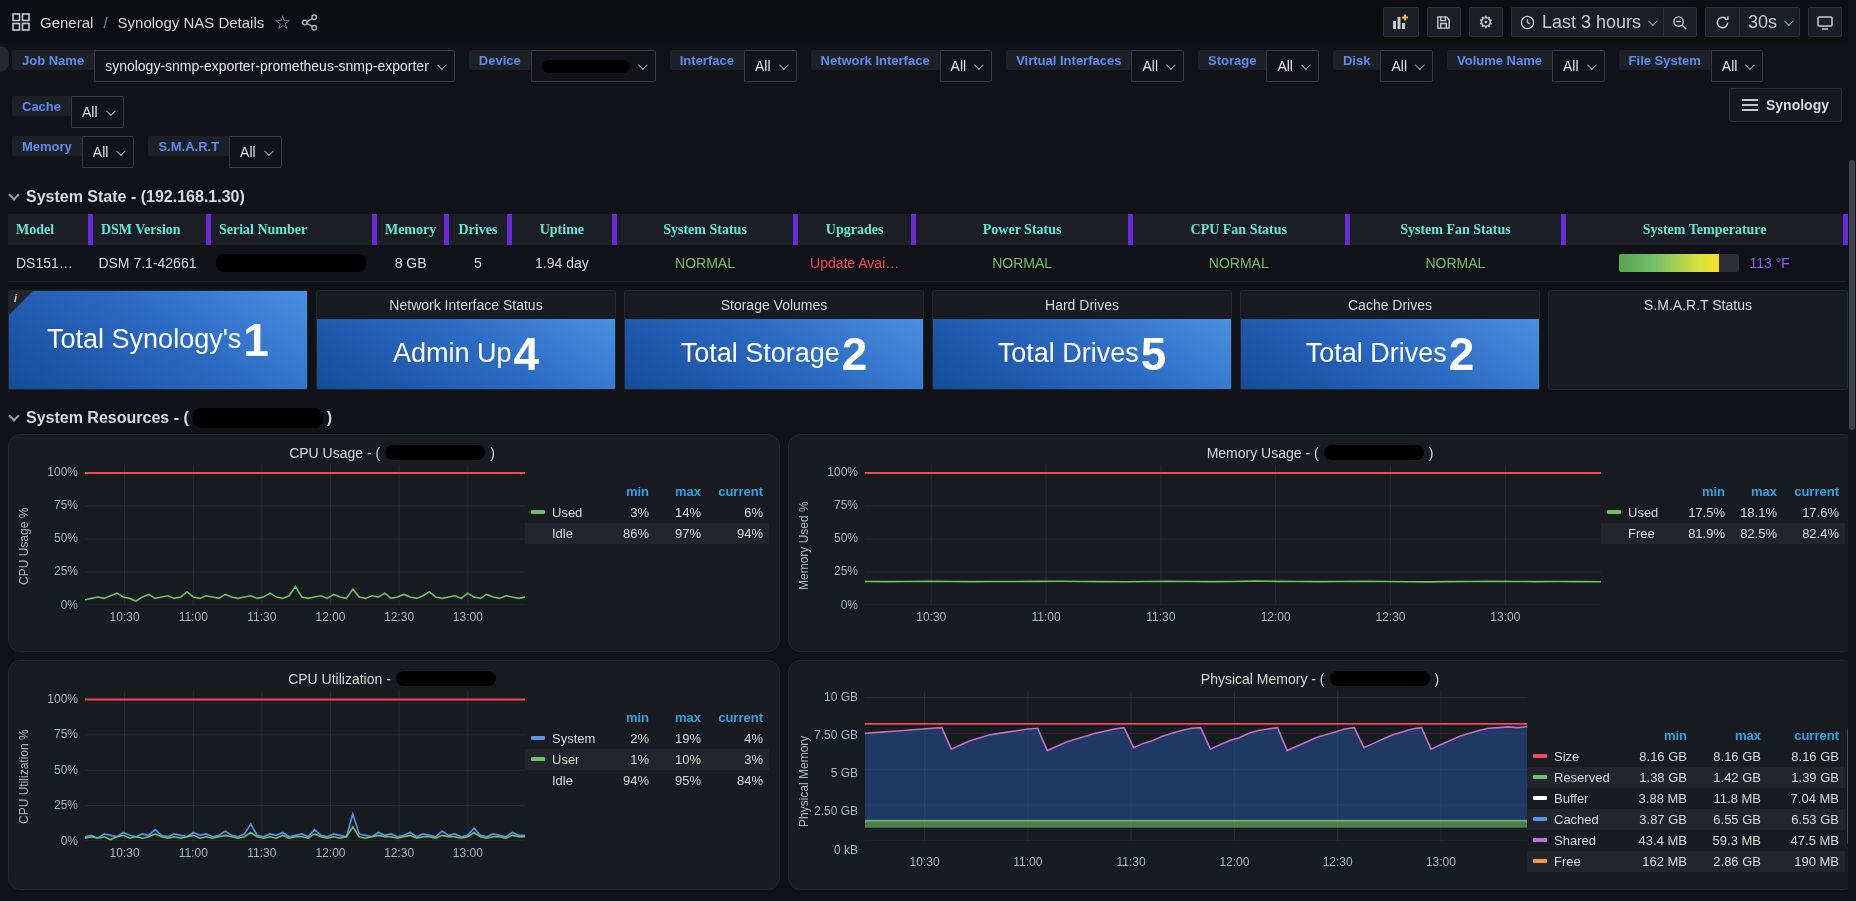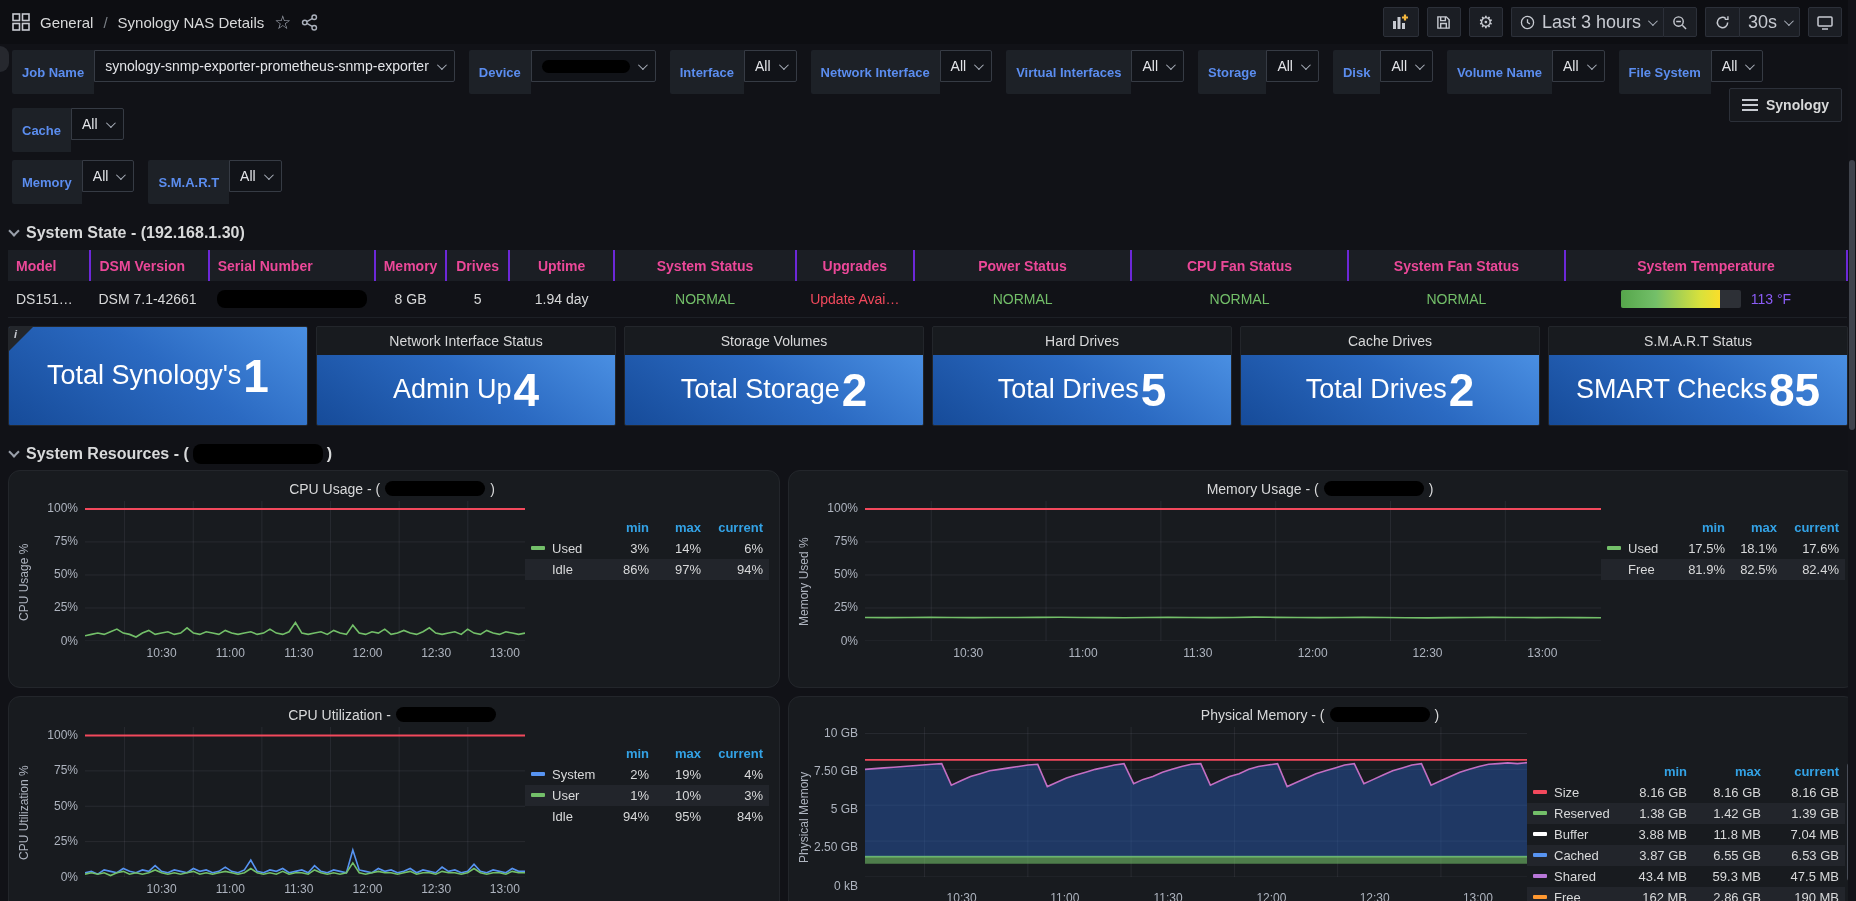--- a/index.html
+++ b/index.html
@@ -18,41 +18,41 @@
     justify-content:center; gap:7px; color:#c7cad1; font-size:18px; cursor:pointer; }
   .tool-group { display:flex; }
   .tool-group .tool-btn:first-child { border-radius:2px 0 0 2px; border-right:none; }
   .tool-group .tool-btn:last-child { border-radius:0 2px 2px 0; }
   .caret { width:7px; height:7px; border-right:1.5px solid #aab0bb; border-bottom:1.5px solid #aab0bb;
     transform:rotate(45deg) translateY(-2px); display:inline-block; }
   .subnav { padding:6px 12px 4px 12px; position:relative; }
   .f-row { display:flex; flex-wrap:wrap; align-items:center; gap:14px; margin-bottom:8px; min-height:32px; }
   .f-item { display:flex; }
   .f-label { background:#1d2127; color:#5b8def; font-size:13px; font-weight:600;
-    padding:0 10px; height:44px; display:flex; align-items:center; border-radius:2px 0 0 2px; }
+    padding:0 10px; height:20px; display:flex; align-items:center; border-radius:2px 0 0 2px; }
   .f-value { background:#111318; border:1px solid #363b44; height:32px; display:flex;
     align-items:center; gap:8px; padding:0 10px; font-size:14px; color:#e3e4e8;
     border-radius:0 2px 2px 0; cursor:pointer; }
   .syno-btn { position:absolute; right:14px; top:44px; height:34px; background:#16181d;
     border:1px solid #2c3039; border-radius:2px; display:flex; align-items:center; gap:8px;
     padding:0 12px; font-size:14px; font-weight:700; cursor:pointer; }
   .burger { display:inline-block; width:16px; }
   .burger span { display:block; height:2px; background:#c7cad1; margin:3px 0; }
   .section-head { display:flex; align-items:center; gap:8px; padding:8px 12px 6px 10px;
     font-size:16px; font-weight:700; cursor:pointer; }
   .chev { width:8px; height:8px; border-right:2px solid #9aa0ab; border-bottom:2px solid #9aa0ab;
     transform:rotate(45deg); display:inline-block; margin-top:-4px; }
   .redact { display:inline-block; background:#000; border-radius:8px; vertical-align:middle; }
   
   .table-panel { margin:2px 8px 8px 8px; }
   .tp-title { text-align:center; font-size:14px; font-weight:500; padding:4px 0 8px 0;
     display:flex; justify-content:center; align-items:center; gap:6px; }
   table.sysinfo { width:100%; border-collapse:collapse; font-size:14px; }
-  table.sysinfo th { background:#1b1e24; color:#ec4899; font-weight:600; height:31px;
-    border-right:2px solid #6d28d9; padding:0 8px; cursor:pointer; }
+  table.sysinfo th { background:#1b1e24; color:#5eead4; font-weight:600; height:31px;
+    border-right:5px solid #6d28d9; padding:0 8px; cursor:pointer;font-family:Liberation Serif, serif; }
   table.sysinfo td { height:36px; padding:0 8px; border-bottom:1px solid #1d2026; }
   table.sysinfo th:nth-child(-n+3), table.sysinfo td:nth-child(-n+3) { text-align:left; }
   table.sysinfo th:nth-child(n+4), table.sysinfo td:nth-child(n+4) { text-align:center; }
   .c-model{width:4.5%}.c-dsm{width:6.5%}.c-serial{width:8%}.c-mem{width:3.8%}.c-drv{width:3.4%}
   .c-up{width:5.8%}.c-ss{width:10%}.c-upg{width:6.5%}.c-pow{width:12%}.c-cfan{width:12%}
   .c-sfan{width:12%}.c-temp{width:15.5%}
   .ok { color:#73bf69; }
   .warn { color:#f2495c; }
   .temp-cell { display:flex; align-items:center; gap:10px; justify-content:center; }
   .temp-bar { width:120px; height:18px; background:#2d3036; border-radius:2px; overflow:hidden; }
@@ -82,21 +82,21 @@
   .chart-body { display:flex; }
   .ylab { writing-mode:vertical-rl; transform:rotate(180deg); font-size:12px; color:#aeb4bf;
     display:flex; align-items:center; justify-content:center; width:18px; }
   .plot-zone { flex:1; display:flex; flex-direction:column; }
   .plot-line { display:flex; flex:1; }
   .ytick-col { width:52px; position:relative; font-size:12px; color:#aeb4bf; }
   .ytick-col span { position:absolute; right:7px; transform:translateY(-50%); white-space:nowrap;margin-left:32px; }
   .plot { flex:1; position:relative; }
   .plot svg { position:absolute; inset:0; width:100%; height:100%; display:block; }
   .xticks { height:22px; position:relative; font-size:12px; color:#aeb4bf; margin-left:52px; }
-  .xticks span { position:absolute; top:5px; transform:translateX(-50%);margin-left:37px; }
+  .xticks span { position:absolute; top:5px; transform:translateX(-50%); }
   .legend { font-size:13px; color:#d8d9da; position:relative; align-self:flex-start; }
   .lg-grid { display:grid; }
   .lg-row, .lg-head { display:contents; }
   .lg-cell { padding:3px 6px; white-space:nowrap; }
   .lg-head .lg-cell { color:#33a2e5; font-weight:700; text-align:right; }
   .lg-name { text-align:left; display:flex; align-items:center; gap:7px; cursor:pointer; }
   .lg-val { text-align:right; }
   .striped { background:#22252b; }
   .swatch { width:14px; height:4px; border-radius:1px; display:inline-block; }
   .lg-scrollbar { position:absolute; right:-8px; top:2px; width:6px; height:118px;
@@ -385,24 +385,20 @@
     </section>
     <section class="stat-panel">
       <div class="stat-head">Cache Drives</div>
       <div class="stat-body">
         <span class="stat-label">Total Drives</span>
         <span class="stat-value">2</span>
       </div>
     </section>
     <section class="stat-panel">
       <div class="stat-head">S.M.A.R.T Status</div>
-      <div class="stat-body">
-        <span class="stat-label">SMART Checks</span>
-        <span class="stat-value">85</span>
-      </div>
     </section>
   </div>
 
 <div class="section-head">
   <i class="chev"></i>
   <span>System Resources - (</span>
   <span class="redact" style="width:130px;height:20px;margin:0 -4px;"></span>
   <span>)</span>
 </div>
 

